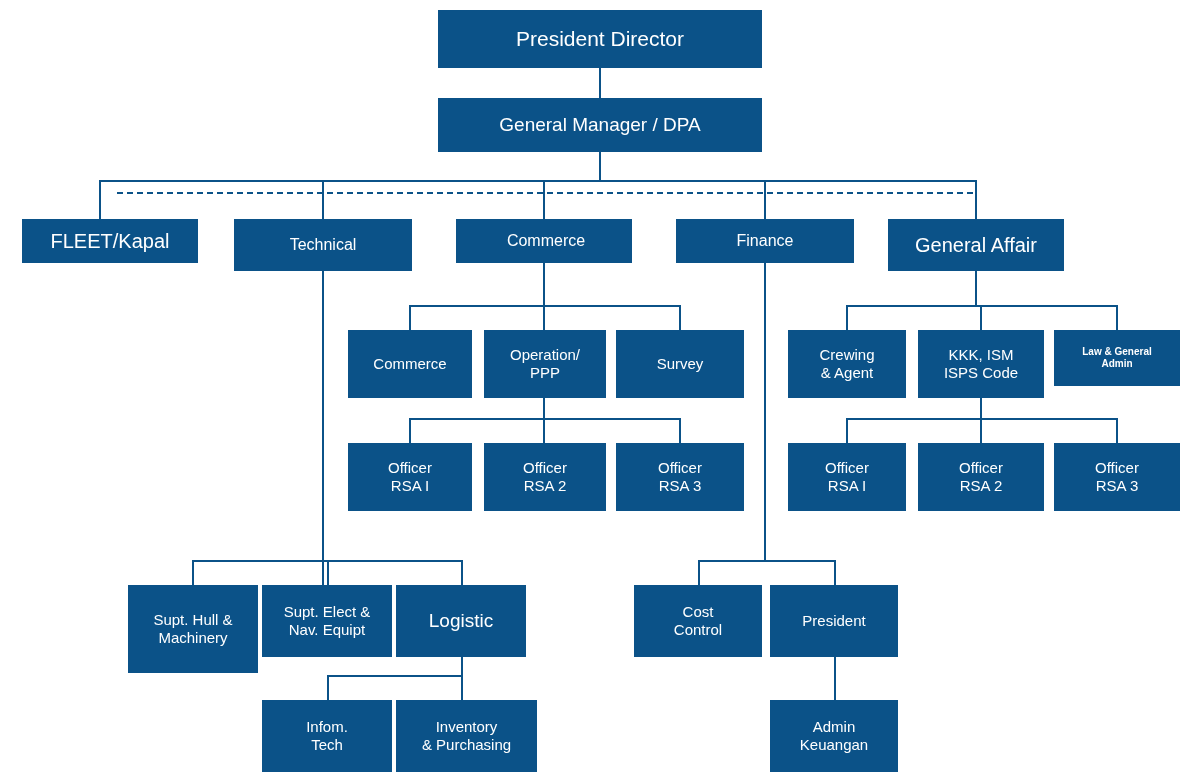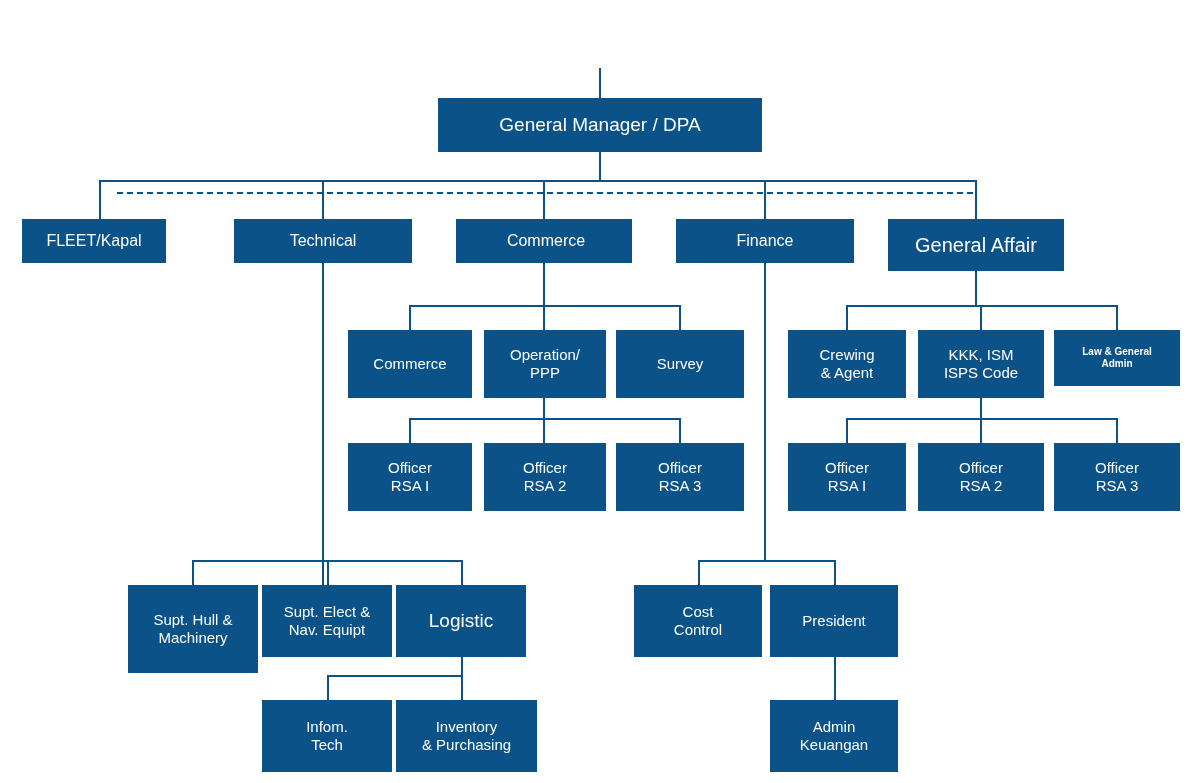--- a/index.html
+++ b/index.html
@@ -82,23 +82,24 @@
     <div class="conn v" style="left: 461px; top: 657px; height: 18px;"></div>
     <div class="conn h" style="left: 327px; top: 675px; width: 135px;"></div>
     <div class="conn v" style="left: 327px; top: 675px; height: 25px;"></div>
     <div class="conn v" style="left: 461px; top: 675px; height: 25px;"></div>
     <div class="conn v" style="left: 764px; top: 263px; height: 297px;"></div>
     <div class="conn h" style="left: 698px; top: 560px; width: 136px;"></div>
     <div class="conn v" style="left: 698px; top: 560px; height: 25px;"></div>
     <div class="conn v" style="left: 834px; top: 560px; height: 25px;"></div>
     <div class="conn v" style="left: 834px; top: 657px; height: 43px;"></div>
     <div class="dashed" style="left: 117px; top: 192px; width: 856px;"></div>
+    <div class="node" style="left: 438px; top: 10px; width: 324px; height: 58px; font-size: 21px;">President Director</div>
     <div class="node" style="left: 438px; top: 98px; width: 324px; height: 54px; font-size: 19px;">General Manager / DPA</div>
-    <div class="node" style="left: 22px; top: 219px; width: 144px; height: 44px; font-size: 16px;">FLEET/Kapal</div>
-    <div class="node" style="left: 234px; top: 219px; width: 178px; height: 44px; font-size: 16px;">Technical</div>
+    <div class="node" style="left: 22px; top: 219px; width: 176px; height: 44px; font-size: 20px;">FLEET/Kapal</div>
+    <div class="node" style="left: 234px; top: 219px; width: 178px; height: 52px; font-size: 16px;">Technical</div>
     <div class="node" style="left: 456px; top: 219px; width: 176px; height: 44px; font-size: 16px; padding-left: 8px;">Commerce</div>
     <div class="node" style="left: 676px; top: 219px; width: 178px; height: 44px; font-size: 16px;">Finance</div>
     <div class="node" style="left: 888px; top: 219px; width: 176px; height: 52px; font-size: 20px;">General Affair</div>
     <div class="node" style="left: 348px; top: 330px; width: 124px; height: 68px; font-size: 15px;">Commerce</div>
     <div class="node" style="left: 484px; top: 330px; width: 122px; height: 68px; font-size: 15px;">Operation/
 PPP</div>
     <div class="node" style="left: 616px; top: 330px; width: 128px; height: 68px; font-size: 15px;">Survey</div>
     <div class="node" style="left: 788px; top: 330px; width: 118px; height: 68px; font-size: 15px;">Crewing
 &amp; Agent</div>
     <div class="node" style="left: 918px; top: 330px; width: 126px; height: 68px; font-size: 15px;">KKK, ISM

